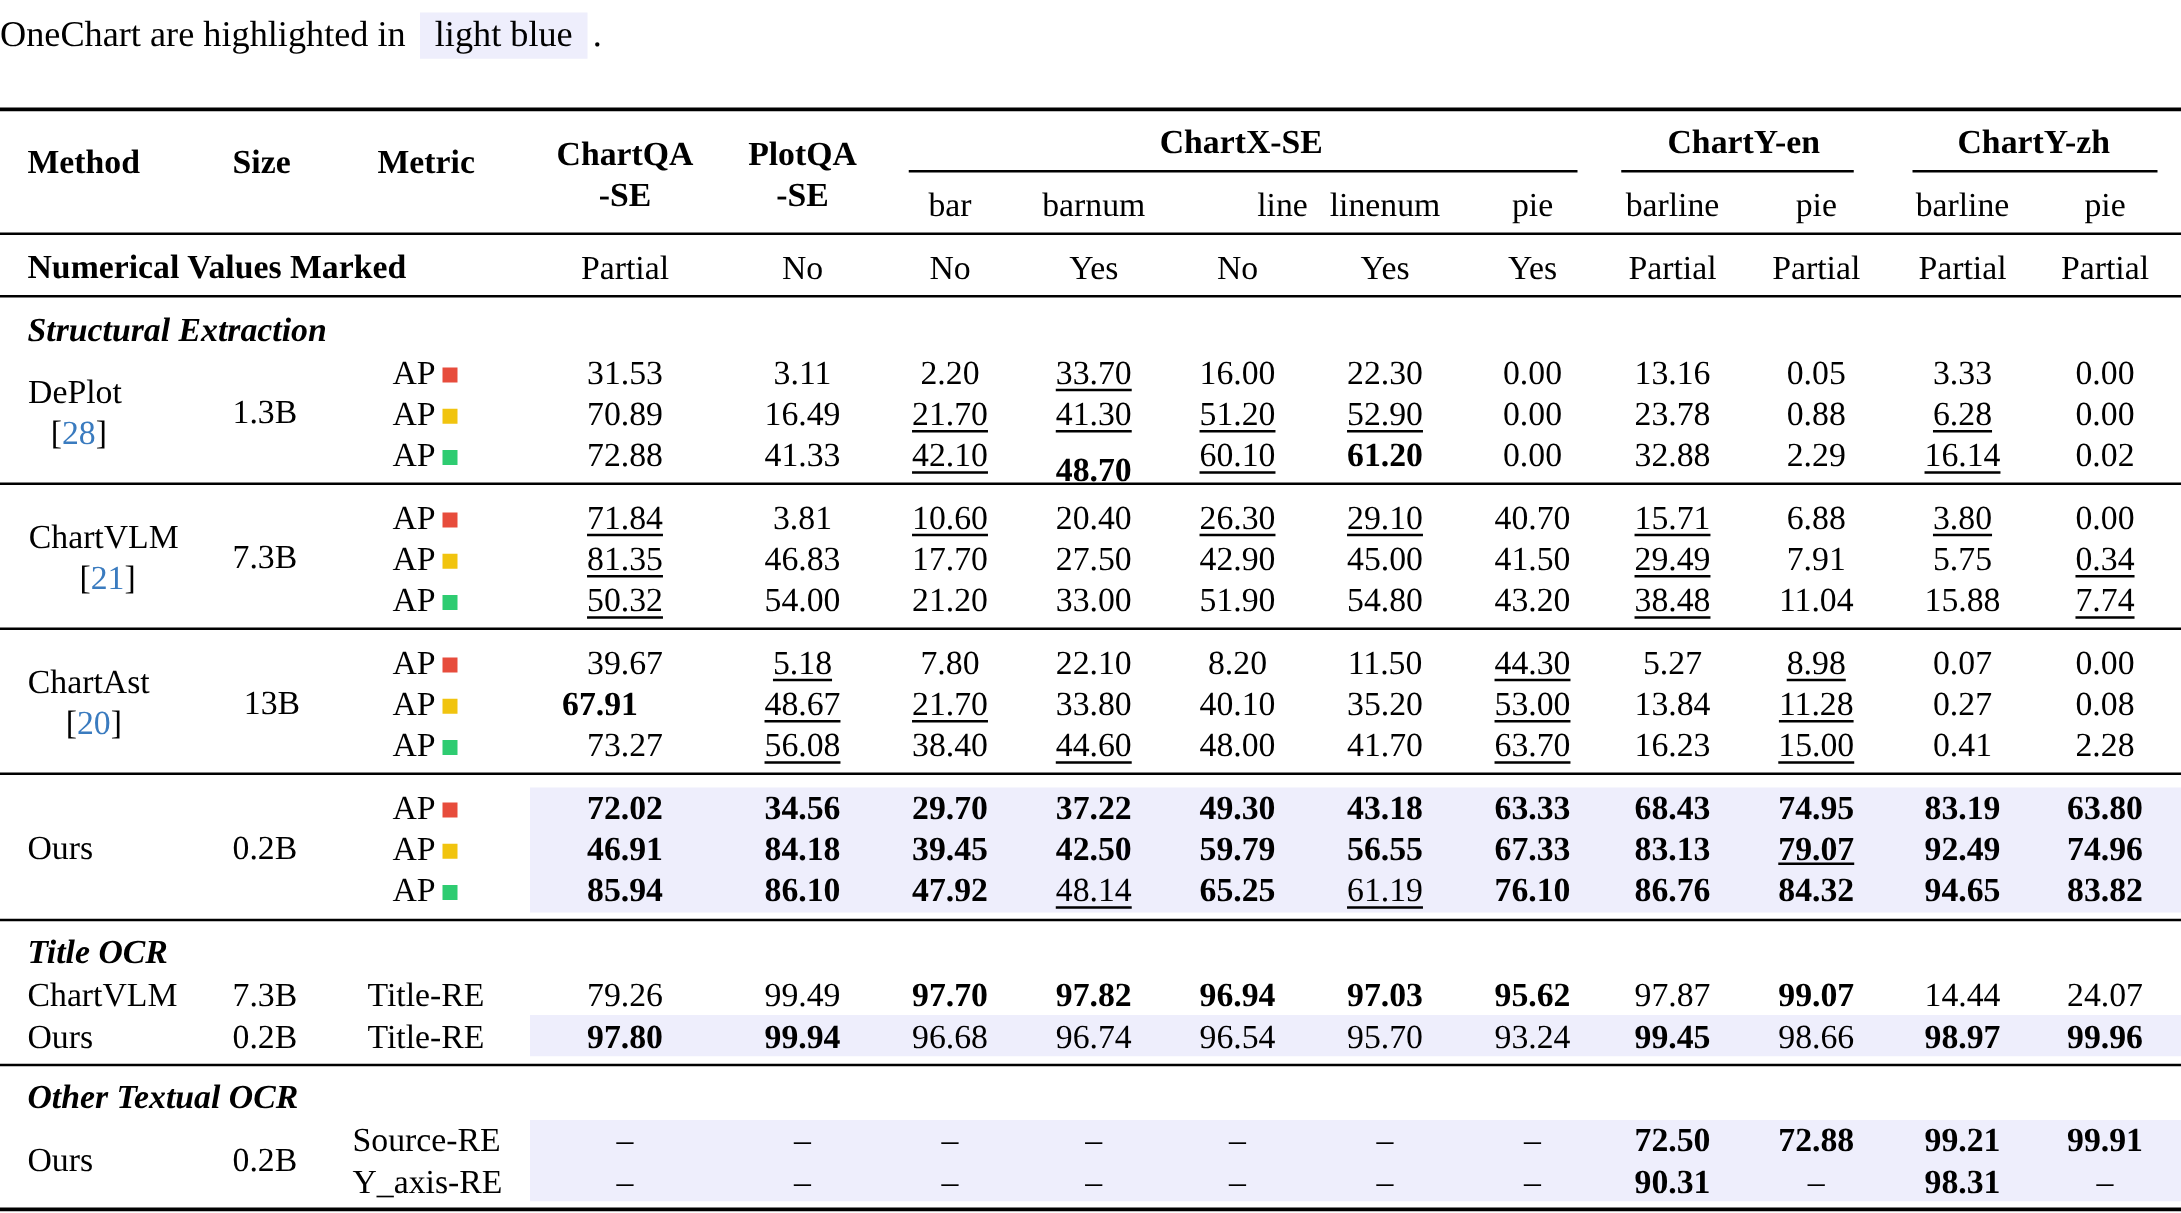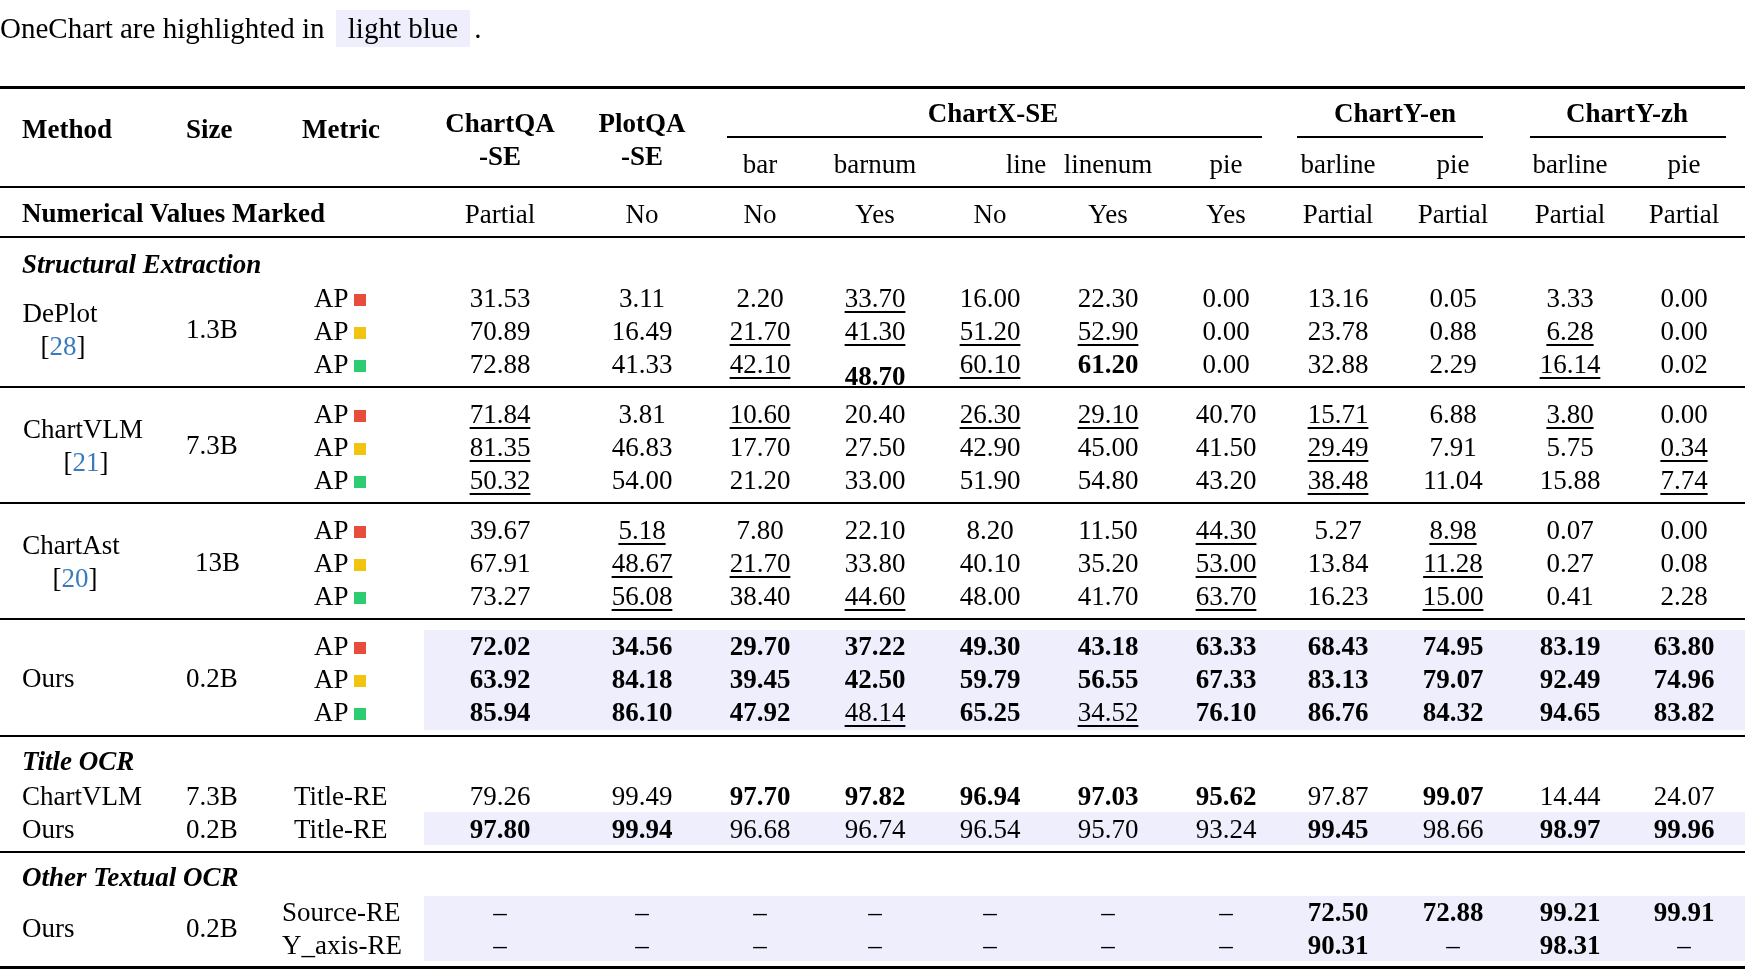--- a/index.html
+++ b/index.html
@@ -186,21 +186,21 @@
     <div class="abs c" style="left: 760px; top: 517px;">7.80</div>
     <div class="abs c" style="left: 875px; top: 517px;">22.10</div>
     <div class="abs c" style="left: 990px; top: 517px;">8.20</div>
     <div class="abs c" style="left: 1108px; top: 517px;">11.50</div>
     <div class="abs c u" style="left: 1226px; top: 517px;">44.30</div>
     <div class="abs c" style="left: 1338px; top: 517px;">5.27</div>
     <div class="abs c u" style="left: 1453px; top: 517px;">8.98</div>
     <div class="abs c" style="left: 1570px; top: 517px;">0.07</div>
     <div class="abs c" style="left: 1684px; top: 517px;">0.00</div>
     <div class="abs" style="left: 314px; top: 550px;"><span>AP</span><span class="sq" style="background: rgb(241, 196, 15);"></span></div>
-    <div class="abs c" style="left: 500px; top: 550px;">67.91</div>
+    <div class="abs c" style="left: 480px; top: 550px; font-weight: bold;">67.91</div>
     <div class="abs c u" style="left: 642px; top: 550px;">48.67</div>
     <div class="abs c u" style="left: 760px; top: 550px;">21.70</div>
     <div class="abs c" style="left: 875px; top: 550px;">33.80</div>
     <div class="abs c" style="left: 990px; top: 550px;">40.10</div>
     <div class="abs c" style="left: 1108px; top: 550px;">35.20</div>
     <div class="abs c u" style="left: 1226px; top: 550px;">53.00</div>
     <div class="abs c" style="left: 1338px; top: 550px;">13.84</div>
     <div class="abs c u" style="left: 1453px; top: 550px;">11.28</div>
     <div class="abs c" style="left: 1570px; top: 550px;">0.27</div>
     <div class="abs c" style="left: 1684px; top: 550px;">0.08</div>
@@ -222,38 +222,38 @@
     <div class="abs c hb" style="left: 760px; top: 633px;">29.70</div>
     <div class="abs c hb" style="left: 875px; top: 633px;">37.22</div>
     <div class="abs c hb" style="left: 990px; top: 633px;">49.30</div>
     <div class="abs c hb" style="left: 1108px; top: 633px;">43.18</div>
     <div class="abs c hb" style="left: 1226px; top: 633px;">63.33</div>
     <div class="abs c hb" style="left: 1338px; top: 633px;">68.43</div>
     <div class="abs c hb" style="left: 1453px; top: 633px;">74.95</div>
     <div class="abs c hb" style="left: 1570px; top: 633px;">83.19</div>
     <div class="abs c hb" style="left: 1684px; top: 633px;">63.80</div>
     <div class="abs" style="left: 314px; top: 666px;"><span>AP</span><span class="sq" style="background: rgb(241, 196, 15);"></span></div>
-    <div class="abs c hb" style="left: 500px; top: 666px;">63.92</div>
+    <div class="abs c hb" style="left: 500px; top: 666px;">46.91</div>
     <div class="abs c hb" style="left: 642px; top: 666px;">84.18</div>
     <div class="abs c hb" style="left: 760px; top: 666px;">39.45</div>
     <div class="abs c hb" style="left: 875px; top: 666px;">42.50</div>
     <div class="abs c hb" style="left: 990px; top: 666px;">59.79</div>
     <div class="abs c hb" style="left: 1108px; top: 666px;">56.55</div>
     <div class="abs c hb" style="left: 1226px; top: 666px;">67.33</div>
     <div class="abs c hb" style="left: 1338px; top: 666px;">83.13</div>
-    <div class="abs c hb" style="left: 1453px; top: 666px;">79.07</div>
+    <div class="abs c hb" style="left: 1453px; top: 666px; text-decoration: underline;">79.07</div>
     <div class="abs c hb" style="left: 1570px; top: 666px;">92.49</div>
     <div class="abs c hb" style="left: 1684px; top: 666px;">74.96</div>
     <div class="abs" style="left: 314px; top: 699px;"><span>AP</span><span class="sq" style="background: rgb(46, 204, 113);"></span></div>
     <div class="abs c hb" style="left: 500px; top: 699px;">85.94</div>
     <div class="abs c hb" style="left: 642px; top: 699px;">86.10</div>
     <div class="abs c hb" style="left: 760px; top: 699px;">47.92</div>
     <div class="abs c u" style="left: 875px; top: 699px;">48.14</div>
     <div class="abs c hb" style="left: 990px; top: 699px;">65.25</div>
-    <div class="abs c u" style="left: 1108px; top: 699px;">34.52</div>
+    <div class="abs c u" style="left: 1108px; top: 699px;">61.19</div>
     <div class="abs c hb" style="left: 1226px; top: 699px;">76.10</div>
     <div class="abs c hb" style="left: 1338px; top: 699px;">86.76</div>
     <div class="abs c hb" style="left: 1453px; top: 699px;">84.32</div>
     <div class="abs c hb" style="left: 1570px; top: 699px;">94.65</div>
     <div class="abs c hb" style="left: 1684px; top: 699px;">83.82</div>
     <div class="abs" style="left: 22px; top: 783px;">ChartVLM</div>
     <div class="abs" style="left: 186px; top: 783px;">7.3B</div>
     <div class="abs" style="left: 294px; top: 783px;">Title-RE</div>
     <div class="abs c" style="left: 500px; top: 783px;">79.26</div>
     <div class="abs c" style="left: 642px; top: 783px;">99.49</div>

